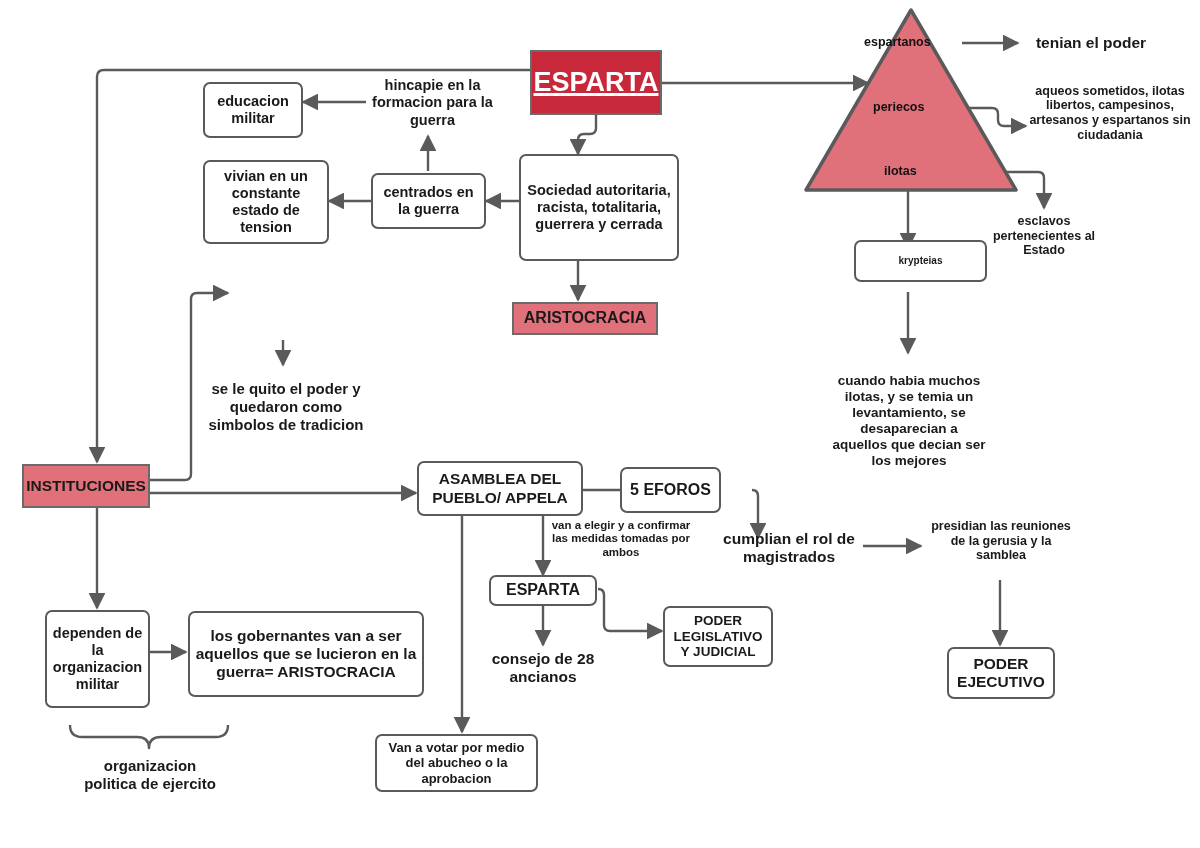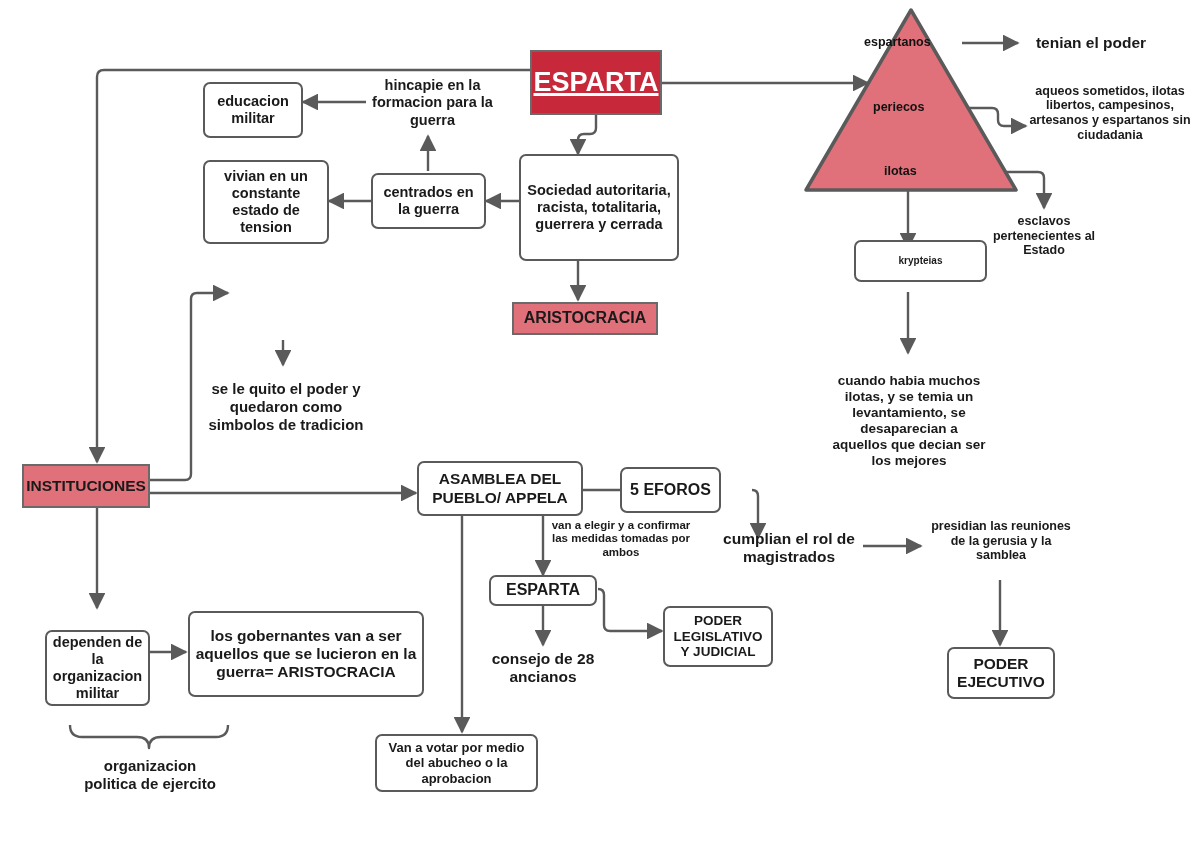--- a/index.html
+++ b/index.html
@@ -176,21 +176,21 @@
 
 
   <div class="node fill-pink" style="left:22px; top:464px; width:128px; height:44px; font-size:15.5px;">
     <span class="txt bold">INSTITUCIONES</span>
   </div>
 
   <div class="node plain" style="left:196px; top:368px; width:180px; height:78px; font-size:15px;">
     <span class="txt bold">se le quito el poder y quedaron como simbolos de tradicion</span>
   </div>
 
-  <div class="node boxed" style="left:45px; top:610px; width:105px; height:76px; font-size:14.5px;margin-top:20px;">
+  <div class="node boxed" style="left:45px; top:610px; width:105px; height:98px; font-size:14.5px;">
     <span class="txt bold">dependen de la organizacion militar</span>
   </div>
 
   <div class="node boxed" style="left:188px; top:611px; width:236px; height:86px; font-size:15.5px;">
     <span class="txt bold">los gobernantes van a ser aquellos que se lucieron en la guerra= ARISTOCRACIA</span>
   </div>
 
   <div class="node plain" style="left:75px; top:753px; width:150px; height:44px; font-size:15px;">
     <span class="txt bold">organizacion politica de ejercito</span>
   </div>

